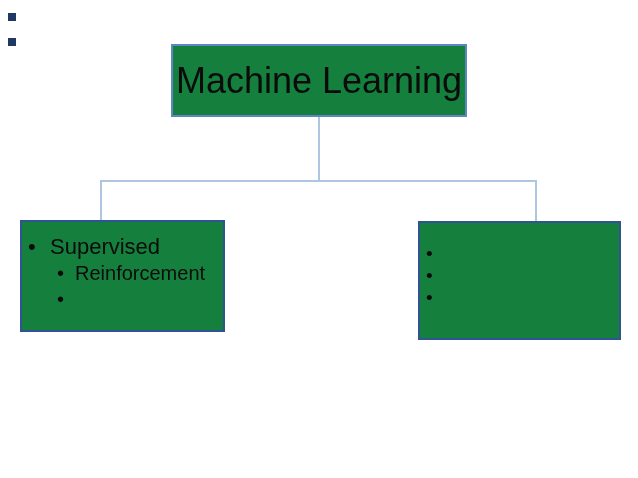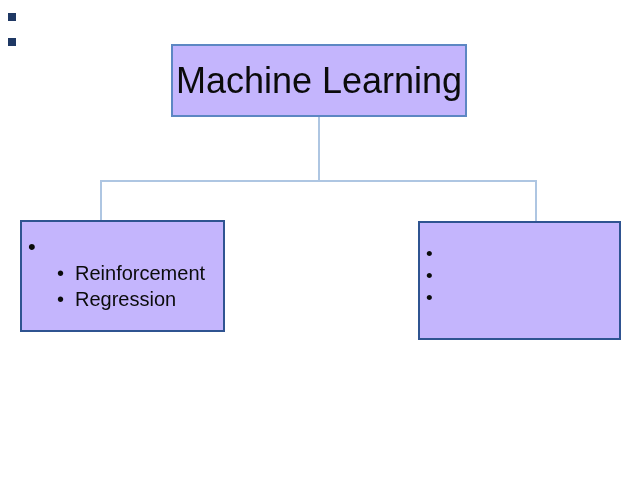--- a/index.html
+++ b/index.html
@@ -35,21 +35,21 @@
   }
   .connector.stem  { left: 318px; top: 117px; width: 2px;   height: 64px; }
   .connector.hbar  { left: 100px; top: 180px; width: 437px; height: 2px;  }
   .connector.ldrop { left: 100px; top: 182px; width: 2px;   height: 38px; }
   .connector.rdrop { left: 535px; top: 182px; width: 2px;   height: 39px; }
 
   
   .box {
     position: absolute;
     box-sizing: border-box;
-    background: #c4b5fd;
+    background: #15803d;
   }
   .root-box {
     left: 171px; top: 44px;
     width: 296px; height: 73px;
     border: 2px solid #5d87c3;
     display: flex;
     align-items: center;
     justify-content: center;
   }
   .root-label {
@@ -104,28 +104,28 @@
   <div class="connector ldrop"></div>
   <div class="connector rdrop"></div>
 
   <div class="box root-box">
     <span class="root-label">Machine Learning</span>
   </div>
 
   <div class="box left-box">
     <div class="line l1">
       <span class="bullet">•</span>
+      <span>Supervised</span>
     </div>
     <div class="line l2">
       <span class="bullet">•</span>
       <span>Reinforcement</span>
     </div>
     <div class="line l3">
       <span class="bullet">•</span>
-      <span>Regression</span>
     </div>
   </div>
 
   <div class="box right-box">
     <div class="line">
       <span class="bullet">•</span>
     </div>
     <div class="line">
       <span class="bullet">•</span>
     </div>

